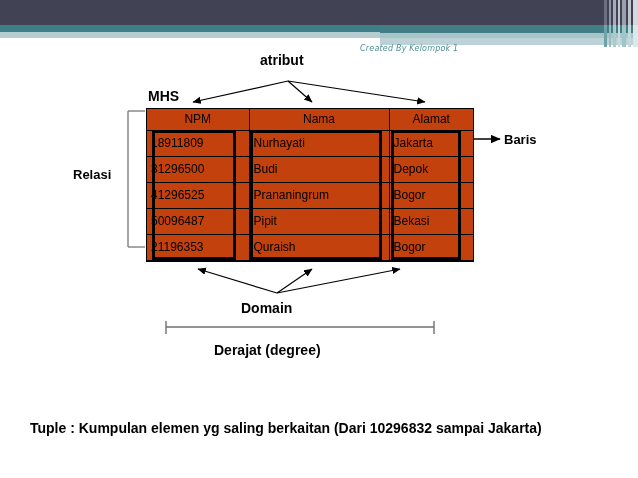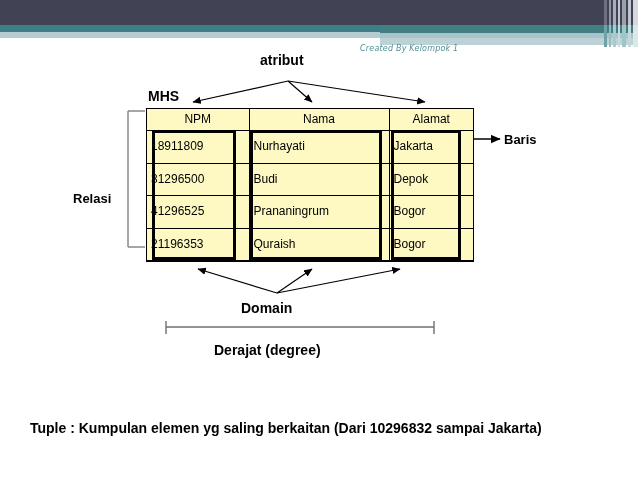--- a/index.html
+++ b/index.html
@@ -77,40 +77,40 @@
 
   .lbl {
     position: absolute;
     font-family: "Liberation Sans", sans-serif;
     font-weight: bold;
     color: #000;
     white-space: nowrap;
   }
   .lbl-atribut { left: 260px; top: 2px;  font-size: 14px; }
   .lbl-mhs     { left: 148px; top: 38px; font-size: 14px; }
-  .lbl-relasi  { left: 73px;  top: 117px; font-size: 13px; margin-top: 24px; }
+  .lbl-relasi  { left: 73px;  top: 117px; font-size: 13px; }
   .lbl-baris   { left: 504px; top: 82px; font-size: 13px; }
   .lbl-domain  { left: 241px; top: 250px; font-size: 14px; }
   .lbl-derajat { left: 214px; top: 292px; font-size: 14px; }
 
   
   .overlay {
     position: absolute; left: 0; top: 0;
     width: 638px; height: 330px;
     pointer-events: none;
   }
 
   
   .tbl-wrap {
     position: absolute;
     left: 146px; top: 58px;
     width: 328px; height: 154px;
     border: 1px solid #000;
     box-sizing: border-box;
-    background: #fef9c3;
+    background: #c2410c;
   }
   table.mhs {
     width: 100%; height: 100%;
     border-collapse: collapse;
     table-layout: fixed;
   }
   table.mhs col.c-npm   { width: 102px; }
   table.mhs col.c-nama  { width: 140px; }
   table.mhs col.c-alamat{ width: 84px; }
   table.mhs th, table.mhs td {
@@ -263,20 +263,25 @@
           <td>31296500</td>
           <td>Budi</td>
           <td>Depok</td>
         </tr>
         <tr>
           <td>41296525</td>
           <td>Prananingrum</td>
           <td>Bogor</td>
         </tr>
         <tr>
+          <td>50096487</td>
+          <td>Pipit</td>
+          <td>Bekasi</td>
+        </tr>
+        <tr>
           <td>21196353</td>
           <td>Quraish</td>
           <td>Bogor</td>
         </tr>
       </tbody>
     </table>
   </div>
 
   <div class="colbox colbox-npm"></div>
   <div class="colbox colbox-nama"></div>

